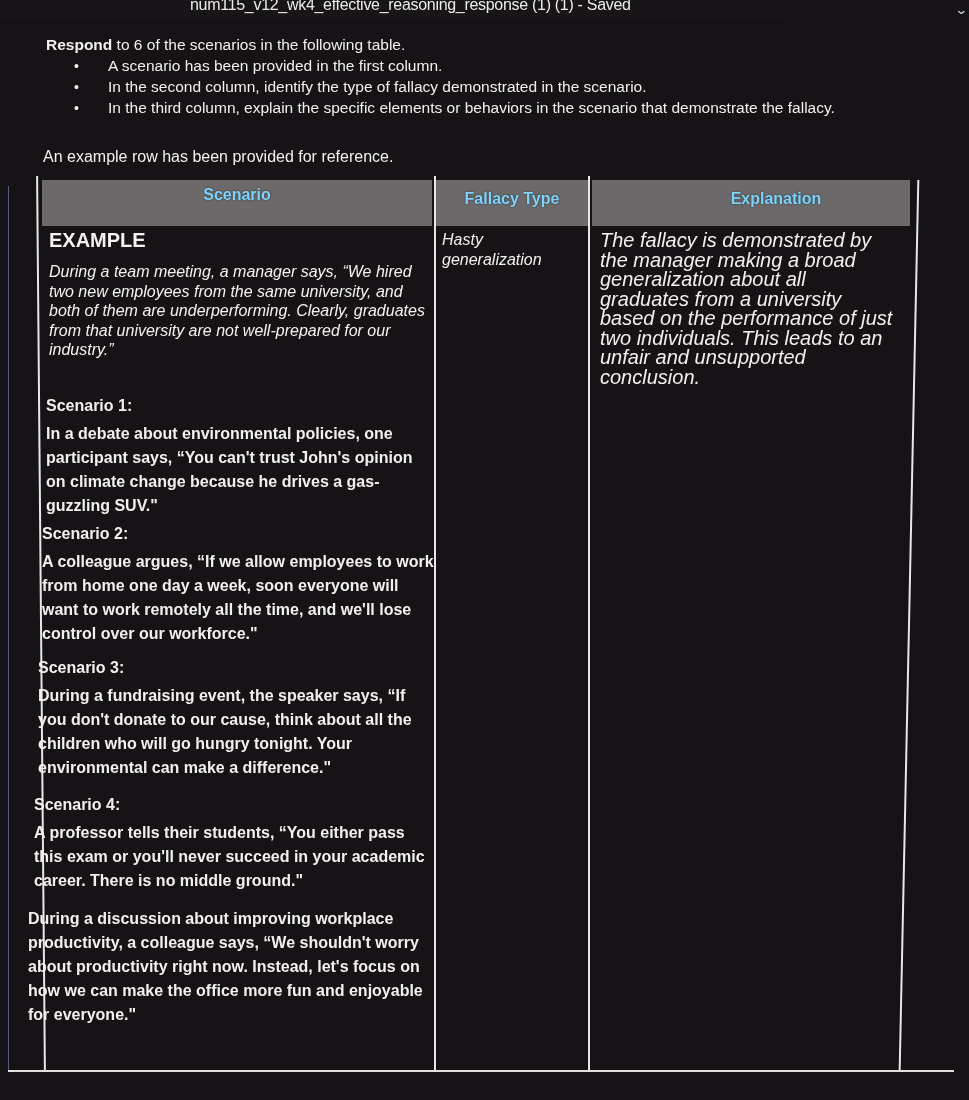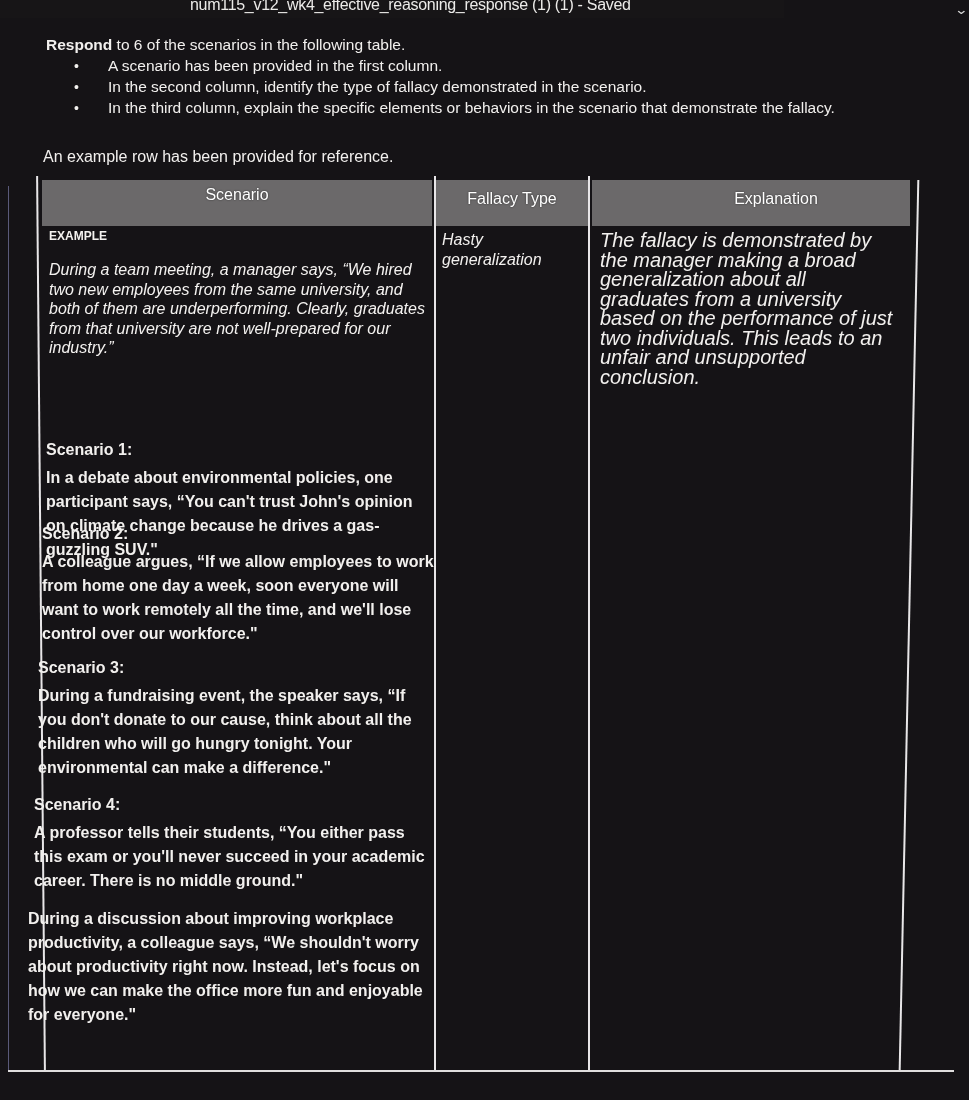--- a/index.html
+++ b/index.html
@@ -102,36 +102,36 @@
     }
     .header-bg {
       position: absolute;
       top: 4px;
       height: 46px;
       background: #6b696a;
     }
     .th {
       position: absolute;
       top: 10px;
-      font-weight: normal;
-      font-size: 16px;
-      color: #ffffff;
+      font-weight: bold;
+      font-size: 16px;
+      color: #7dd3fc;
       text-align: center;
       text-shadow: 0 0 2px rgba(0,0,0,0.6);
     }
     .cell {
       position: absolute;
       font-size: 16px;
       color: #f4f2f0;
     }
     .example-label {
       font-weight: bold;
-      font-size: 12px;
-      display: block;
-      margin-bottom: 17px;
+      font-size: 20px;
+      display: block;
+      margin-bottom: 10px;
     }
     .example-text {
       font-style: italic;
       line-height: 19.5px;
       display: block;
     }
     .scen {
       position: absolute;
       font-size: 16px;
       line-height: 24px;
@@ -202,21 +202,21 @@
   <div class="th" style="left:414px; width:152px; top:14px;">Fallacy Type</div>
   <div class="th" style="left:570px; width:368px; top:14px;">Explanation</div>
 
   <div class="cell" style="left:27px; top:53px; width:380px;">
     <span class="example-label">EXAMPLE</span>
     <span class="example-text">During a team meeting, a manager says, “We hired two new employees from the same university, and both of them are underperforming. Clearly, graduates from that university are not well-prepared for our industry.”</span>
   </div>
   <div class="fallacy-cell" style="width:140px;">Hasty generalization</div>
   <div class="explain-cell">The fallacy is demonstrated by the manager making a broad generalization about all graduates from a university based on the performance of just two individuals. This leads to an unfair and unsupported conclusion.</div>
 
-  <div class="scen" style="left:24px; top:218px; width:386px;margin-top:44px;">
+  <div class="scen" style="left:24px; top:218px; width:386px;">
     <span class="scen-label">Scenario 1:</span>
     <span class="scen-text">In a debate about environmental policies, one participant says, “You can't trust John's opinion on climate change because he drives a gas-guzzling SUV."</span>
   </div>
   <div class="scen" style="left:20px; top:346px; width:392px;">
     <span class="scen-label">Scenario 2:</span>
     <span class="scen-text">A colleague argues, “If we allow employees to work from home one day a week, soon everyone will want to work remotely all the time, and we'll lose control over our workforce."</span>
   </div>
   <div class="scen" style="left:16px; top:480px; width:392px;">
     <span class="scen-label">Scenario 3:</span>
     <span class="scen-text">During a fundraising event, the speaker says, “If you don't donate to our cause, think about all the children who will go hungry tonight. Your environmental can make a difference."</span>

